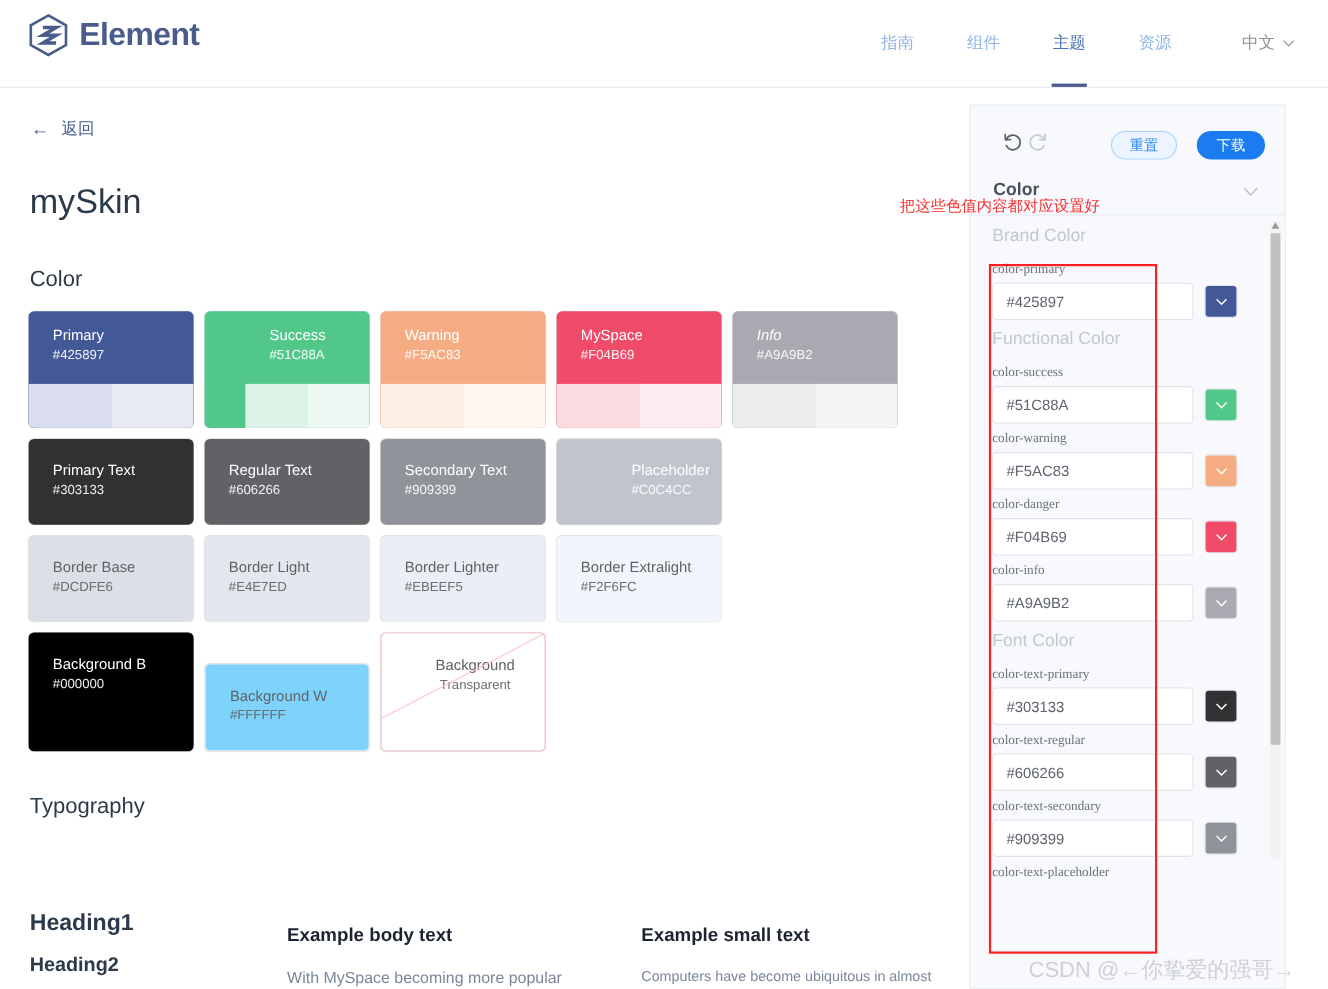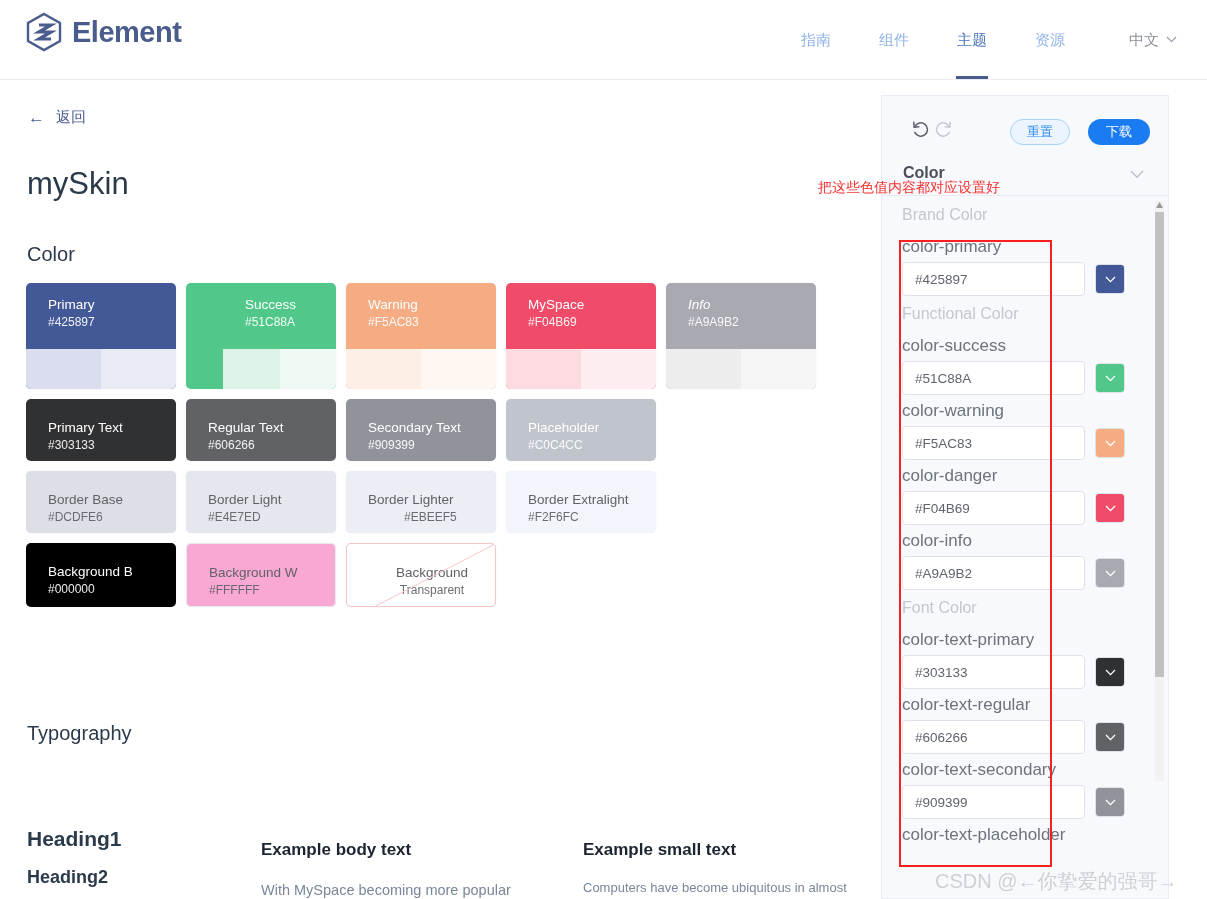--- a/index.html
+++ b/index.html
@@ -64,21 +64,21 @@
   #typo-heading { top: 642px; }
 
   
   .swatch-grid { position:absolute; left: 26px; top: 203px; }
   .srow { display: flex; gap: 10px; }
   .card {
     width: 150px; border-radius: 5px; overflow: hidden;
     box-shadow: 0 0 1px rgba(0,0,0,0.13);
   }
   .card-main { padding: 13px 0 0 22px; height: 66px; }
-  .card.tall .card-main { height: 62px; padding-top: 20px; }
+  .card.tall .card-main { height: 78px; padding-top: 20px; }
   .card-name { font-size: 13.5px; line-height: 17px; }
   .card-hex  { font-size: 12px; line-height: 18px; opacity: 0.92; }
   .tints { display: flex; height: 40px; }
   .tints div { flex: 1; }
   .card.dashed-x {
     border: 1px solid #f7c6c6; background: #fff; position: relative; text-align: center;
   }
   .card.dashed-x .diag {
     position:absolute; inset:0; pointer-events:none;
   }
@@ -130,21 +130,21 @@
   .collapse-chev { position:absolute; right: 24px; top: 12px; }
 
   .panel-scroll {
     position:absolute; left: 0; top: 101px; width: 288px; height: 703px;
     overflow: hidden;
   }
   .group-title {
     font-size: 16px; color: #c3c7cf; padding: 9px 0 7px 20px;
   }
   .field-label {
-    font-size: 17px; color: #6d727c; padding: 6px 0 5px 20px;
+    font-size: 12px; color: #6d727c; padding: 6px 0 5px 20px; font-family: Liberation Serif, serif;
   }
   .field-row {
     display: flex; align-items: center; padding: 0 0 0 20px; gap: 10px;
   }
   .field-input {
     width: 183px; height: 34px;
     border: 1px solid #dfe3e9; border-radius: 4px; background: #fff;
     font-size: 13.5px; color: #5f646e; padding: 0 12px; line-height: 32px;
     font-family: "Liberation Sans", sans-serif;
   }
@@ -288,21 +288,21 @@
               <div class="card-name" style="color: rgb(255, 255, 255);">Regular Text</div>
               <div class="card-hex" style="color: rgb(255, 255, 255);">#606266</div>
             </div>
           </div>
           <div class="card tall" style="background: rgb(144, 147, 153);">
             <div class="card-main">
               <div class="card-name" style="color: rgb(255, 255, 255);">Secondary Text</div>
               <div class="card-hex" style="color: rgb(255, 255, 255);">#909399</div>
             </div>
           </div>
-          <div class="card tall" style="background: rgb(192, 196, 204);">
+          <div class="card tall" style="background: rgb(192, 196, 204); padding-left: 46px;">
             <div class="card-main">
               <div class="card-name" style="color: rgb(255, 255, 255);">Placeholder</div>
               <div class="card-hex" style="color: rgb(255, 255, 255);">#C0C4CC</div>
             </div>
           </div>
         </div>
       <div class="srow row2" id="srow3">
           <div class="card tall" style="background: rgb(220, 223, 230);">
             <div class="card-main">
               <div class="card-name" style="color: rgb(96, 98, 102);">Border Base</div>
@@ -311,38 +311,38 @@
           </div>
           <div class="card tall" style="background: rgb(228, 231, 237);">
             <div class="card-main">
               <div class="card-name" style="color: rgb(96, 98, 102);">Border Light</div>
               <div class="card-hex" style="color: rgb(96, 98, 102);">#E4E7ED</div>
             </div>
           </div>
           <div class="card tall" style="background: rgb(235, 238, 245);">
             <div class="card-main">
               <div class="card-name" style="color: rgb(96, 98, 102);">Border Lighter</div>
-              <div class="card-hex" style="color: rgb(96, 98, 102); margin-left: 36px;">#EBEEF5</div>
+              <div class="card-hex" style="color: rgb(96, 98, 102);">#EBEEF5</div>
             </div>
           </div>
           <div class="card tall" style="background: rgb(242, 246, 252);">
             <div class="card-main">
               <div class="card-name" style="color: rgb(96, 98, 102);">Border Extralight</div>
               <div class="card-hex" style="color: rgb(96, 98, 102);">#F2F6FC</div>
             </div>
           </div>
         </div>
       <div class="srow row2" id="srow4">
           <div class="card tall" style="background: rgb(0, 0, 0);">
             <div class="card-main">
               <div class="card-name" style="color: rgb(255, 255, 255);">Background B</div>
               <div class="card-hex" style="color: rgb(255, 255, 255);">#000000</div>
             </div>
           </div>
-          <div class="card tall" style="background: #f9a8d4; border: 1px solid rgb(232, 234, 238);">
+          <div class="card tall" style="background: #7dd3fc; border: 1px solid rgb(232, 234, 238); margin-top: 28px;">
             <div class="card-main">
               <div class="card-name" style="color: rgb(96, 98, 102);">Background W</div>
               <div class="card-hex" style="color: rgb(96, 98, 102);">#FFFFFF</div>
             </div>
           </div>
           <div class="card tall dashed-x">
             <div class="card-main">
               <div class="card-name" style="color: rgb(96, 98, 102);">Background</div>
               <div class="card-hex" style="color: rgb(96, 98, 102);">Transparent</div>
             </div>

